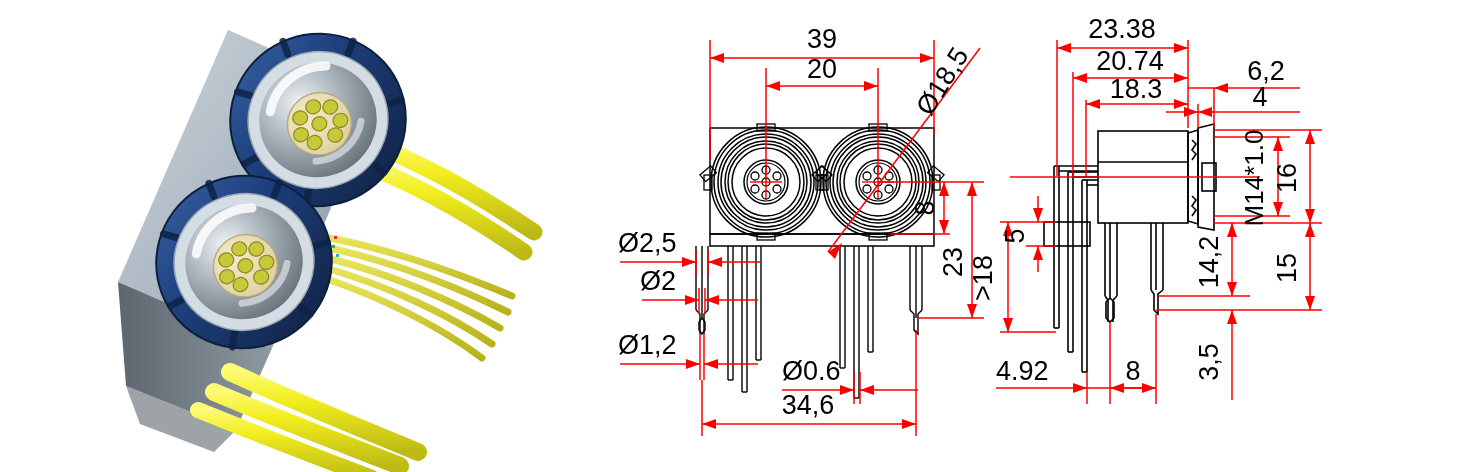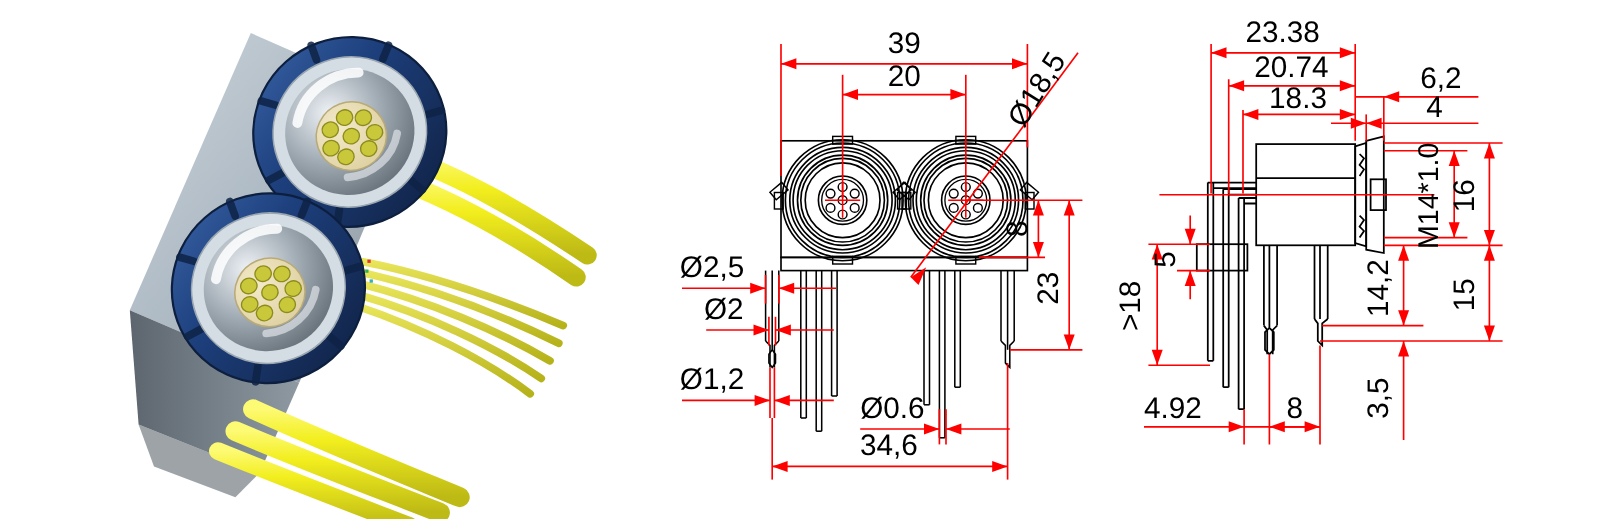--- a/index.html
+++ b/index.html
@@ -1,21 +1,21 @@
 <!DOCTYPE html>
 <html><head>
 <meta charset="utf-8">
 <style>
   html,body{margin:0;padding:0;background:#ffffff;}
   body{width:1471px;height:472px;overflow:hidden;font-family:"Liberation Sans",sans-serif;}
   #stage{position:relative;width:1471px;height:472px;background:#fff;}
   .panel{position:absolute;top:0;height:472px;}
   #render-panel{left:0;width:600px;}
   #front-panel{left:600px;width:420px;}
-  #side-panel{left:1004px;width:451px;}
+  #side-panel{left:960px;width:451px;}
   svg{display:block;}
   .dim-text{font-family:"Liberation Sans",sans-serif;fill:#000;font-size:27px;}
   .dim-text-sm{font-family:"Liberation Sans",sans-serif;fill:#000;font-size:26px;}
   .red{stroke:#ff0000;fill:none;}
   .redf{fill:#ff0000;}
   .blk{stroke:#000000;fill:none;}
 </style>
 </head>
 <body>
 

